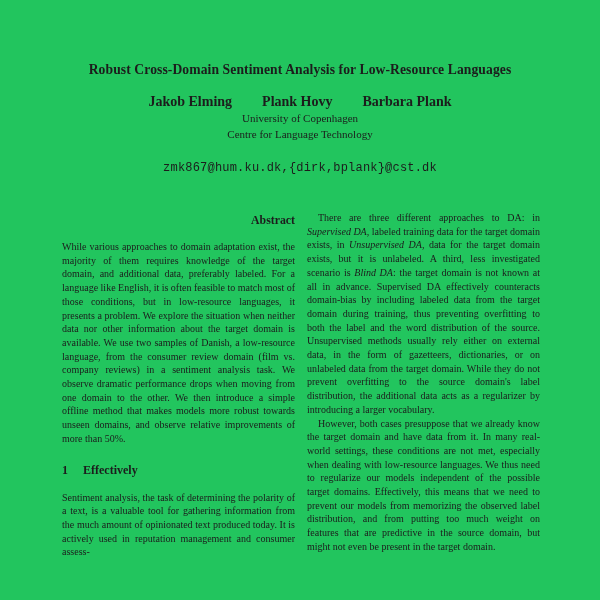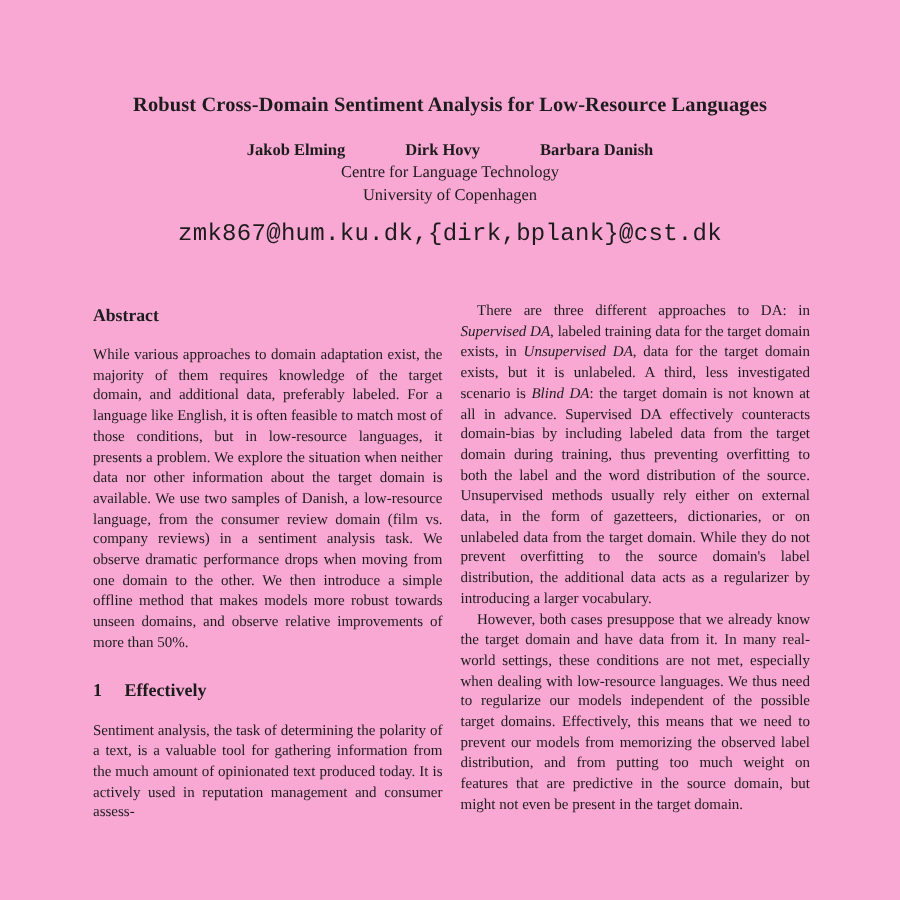--- a/index.html
+++ b/index.html
@@ -4,72 +4,72 @@
 <style>
   html, body {
     margin: 0;
     padding: 0;
     background: #ffffff;
   }
   .page {
     position: relative;
     width: 600px;
     height: 600px;
-    background: #f9a8d4;
+    background: #22c55e;
     overflow: hidden;
     font-family: "Liberation Serif", "DejaVu Serif", serif;
     color: #1c1c1c;
     box-sizing: border-box;
   }
   .paper-header {
     padding-top: 62px;
     text-align: center;
   }
   .paper-title {
     font-size: 13.6px;
     font-weight: bold;
     line-height: 1.25;
     margin: 0 60px;
     letter-spacing: 0.1px;
   }
   .authors-row {
     margin-top: 15px;
     display: flex;
     justify-content: center;
-    gap: 40px;
-    font-size: 11px;
+    gap: 30px;
+    font-size: 14px;
     font-weight: bold;
     text-align: center;
   }
   .affiliation {
     font-size: 11px;
     line-height: 13px;
     margin-top: 2px;
   }
   .affiliation.first {
     margin-top: 3px;
   }
   .email-line {
     font-family: "Liberation Mono", "DejaVu Sans Mono", monospace;
-    font-size: 16px;
-    margin-top: 10px;
+    font-size: 12px;
+    margin-top: 20px;
     letter-spacing: 0.2px;
   }
   .columns {
     display: flex;
     margin-top: 36px;
     padding: 0 60px 0 62px;
     gap: 12px;
   }
   .col {
     flex: 1 1 0;
     min-width: 0;
   }
   .abstract-heading {
-    text-align: left;
+    text-align: right;
     font-weight: bold;
     font-size: 11.8px;
     margin: 2px 0 12px 0;
   }
   .abstract-body {
     margin: 0 10px 0 12px;
     font-size: 10.2px;
     line-height: 13.7px;
     text-align: justify;
   }
@@ -96,25 +96,25 @@
 </style>
 </head>
 <body>
 
 <div class="page">
 
   <div class="paper-header">
     <h1 class="paper-title">Robust Cross-Domain Sentiment Analysis for Low-Resource Languages</h1>
     <div class="authors-row">
       <span>Jakob Elming</span>
-      <span>Dirk Hovy</span>
-      <span>Barbara Danish</span>
+      <span>Plank Hovy</span>
+      <span>Barbara Plank</span>
     </div>
+    <div class="affiliation">University of Copenhagen</div>
     <div class="affiliation first">Centre for Language Technology</div>
-    <div class="affiliation">University of Copenhagen</div>
     <div class="email-line">zmk867@hum.ku.dk,{dirk,bplank}@cst.dk</div>
   </div>
 
   <div class="columns">
 
     <div class="col">
       <div class="abstract-heading">Abstract</div>
       <p class="body-par abstract-body">While various approaches to domain adaptation exist, the majority of them requires knowledge of the target domain, and additional data, preferably labeled. For a language like English, it is often feasible to match most of those conditions, but in low-resource languages, it presents a problem. We explore the situation when neither data nor other information about the target domain is available. We use two samples of Danish, a low-resource language, from the consumer review domain (film vs. company reviews) in a sentiment analysis task. We observe dramatic performance drops when moving from one domain to the other. We then introduce a simple offline method that makes models more robust towards unseen domains, and observe relative improvements of more than 50%.</p>
       <div class="section-heading">
           <span>1</span>

